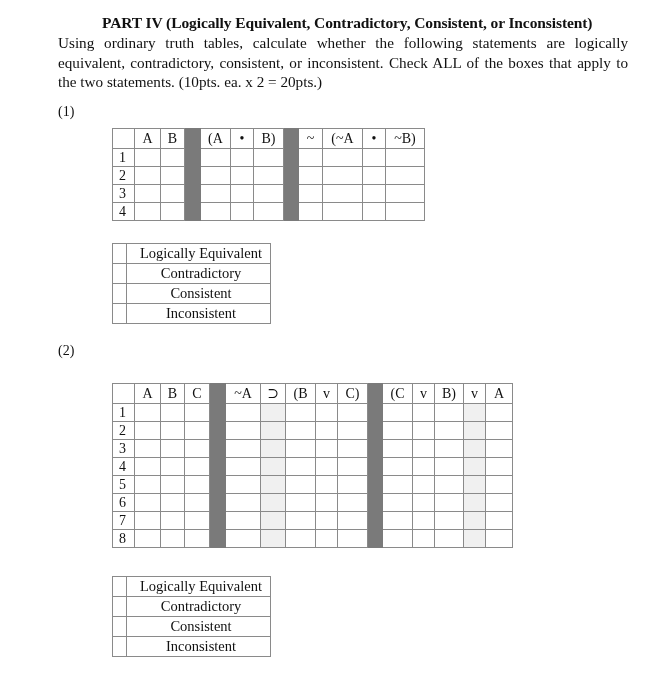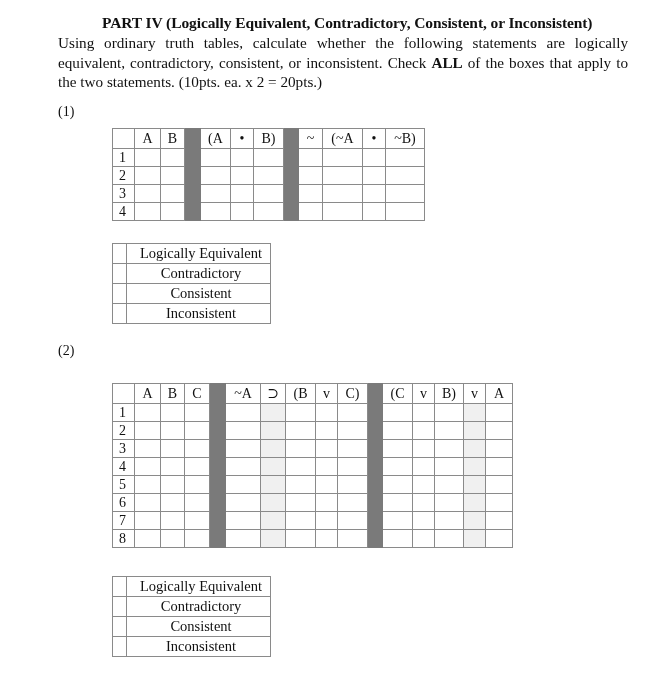--- a/index.html
+++ b/index.html
@@ -1,20 +1,20 @@
 <!DOCTYPE html>
 <html><head>
 <meta charset="utf-8">
 <style>
   html, body { margin:0; padding:0; background:#ffffff; }
   body { width:652px; height:680px; position:relative; overflow:hidden;
          font-family:"Liberation Serif", "DejaVu Serif", serif; color:#111; }
   .heading { position:absolute; left:58px; top:14px; width:570px; font-size:15.5px; font-weight:bold; letter-spacing:-0.1px;margin-left:44px; }
   .intro { position:absolute; left:58px; top:33px; width:570px; font-size:15.2px; line-height:19.5px; text-align:justify; }
-  .intro b { font-weight:bold; }
+  .intro b { font-weight:normal; }
   .qlabel { position:absolute; left:58px; font-size:14px; }
   table.tt { position:absolute; border-collapse:collapse; table-layout:fixed; font-size:14px; }
   table.tt td { border:1px solid #8a8a8a; padding:0; text-align:center; vertical-align:middle; line-height:1; }
   table.tt tr.hdr td { height:19px; }
   table.tt tr.row td { height:17px; }
   table.tt td.num { text-align:left; padding-left:6px; }
   table.tt td.gray { background:#7a7a7a; border-color:#7a7a7a; }
   table.tt td.lite { background:#f0f0f0; }
   table.tt td.corner { border-top-color:#8a8a8a; }
   table.cb { position:absolute; border-collapse:collapse; table-layout:fixed; font-size:14.5px; }

